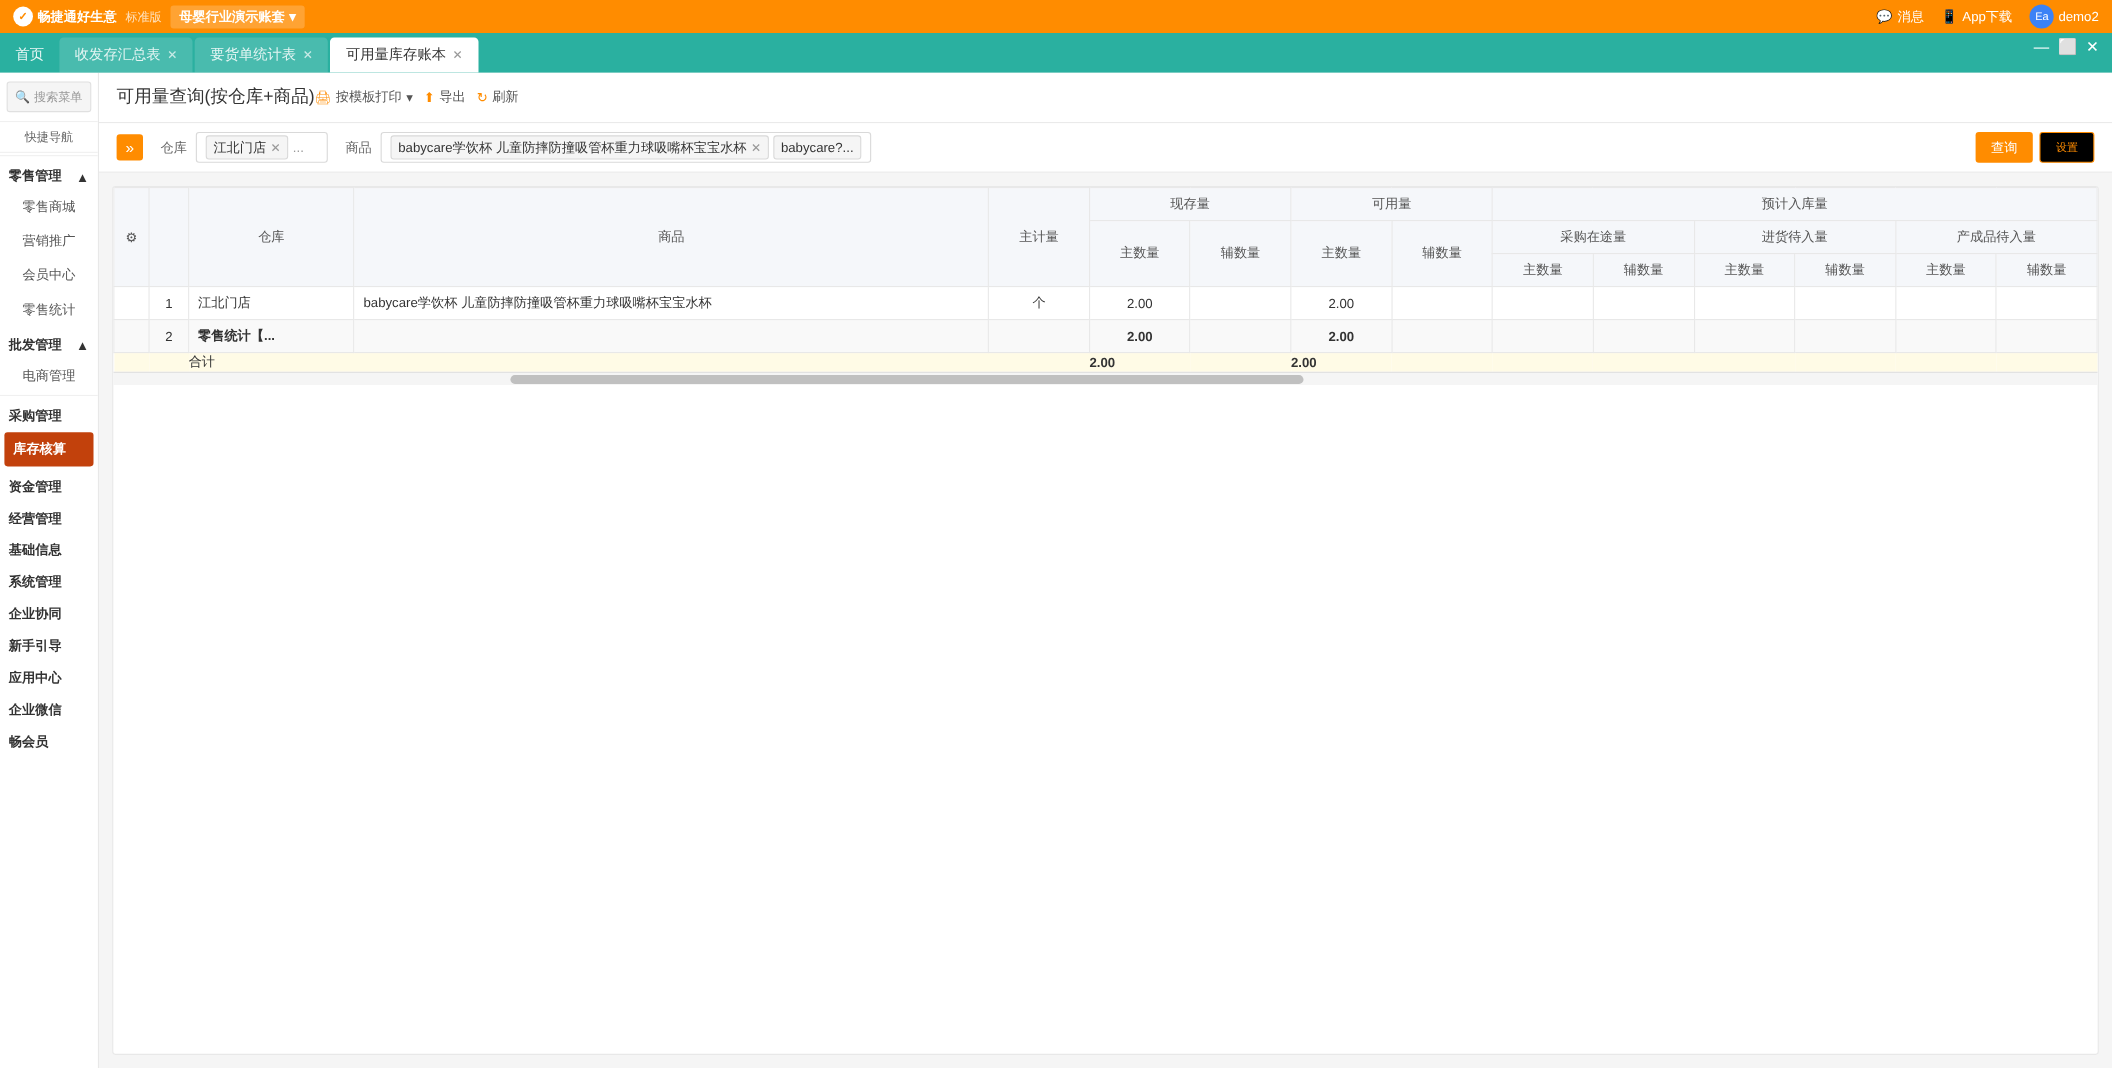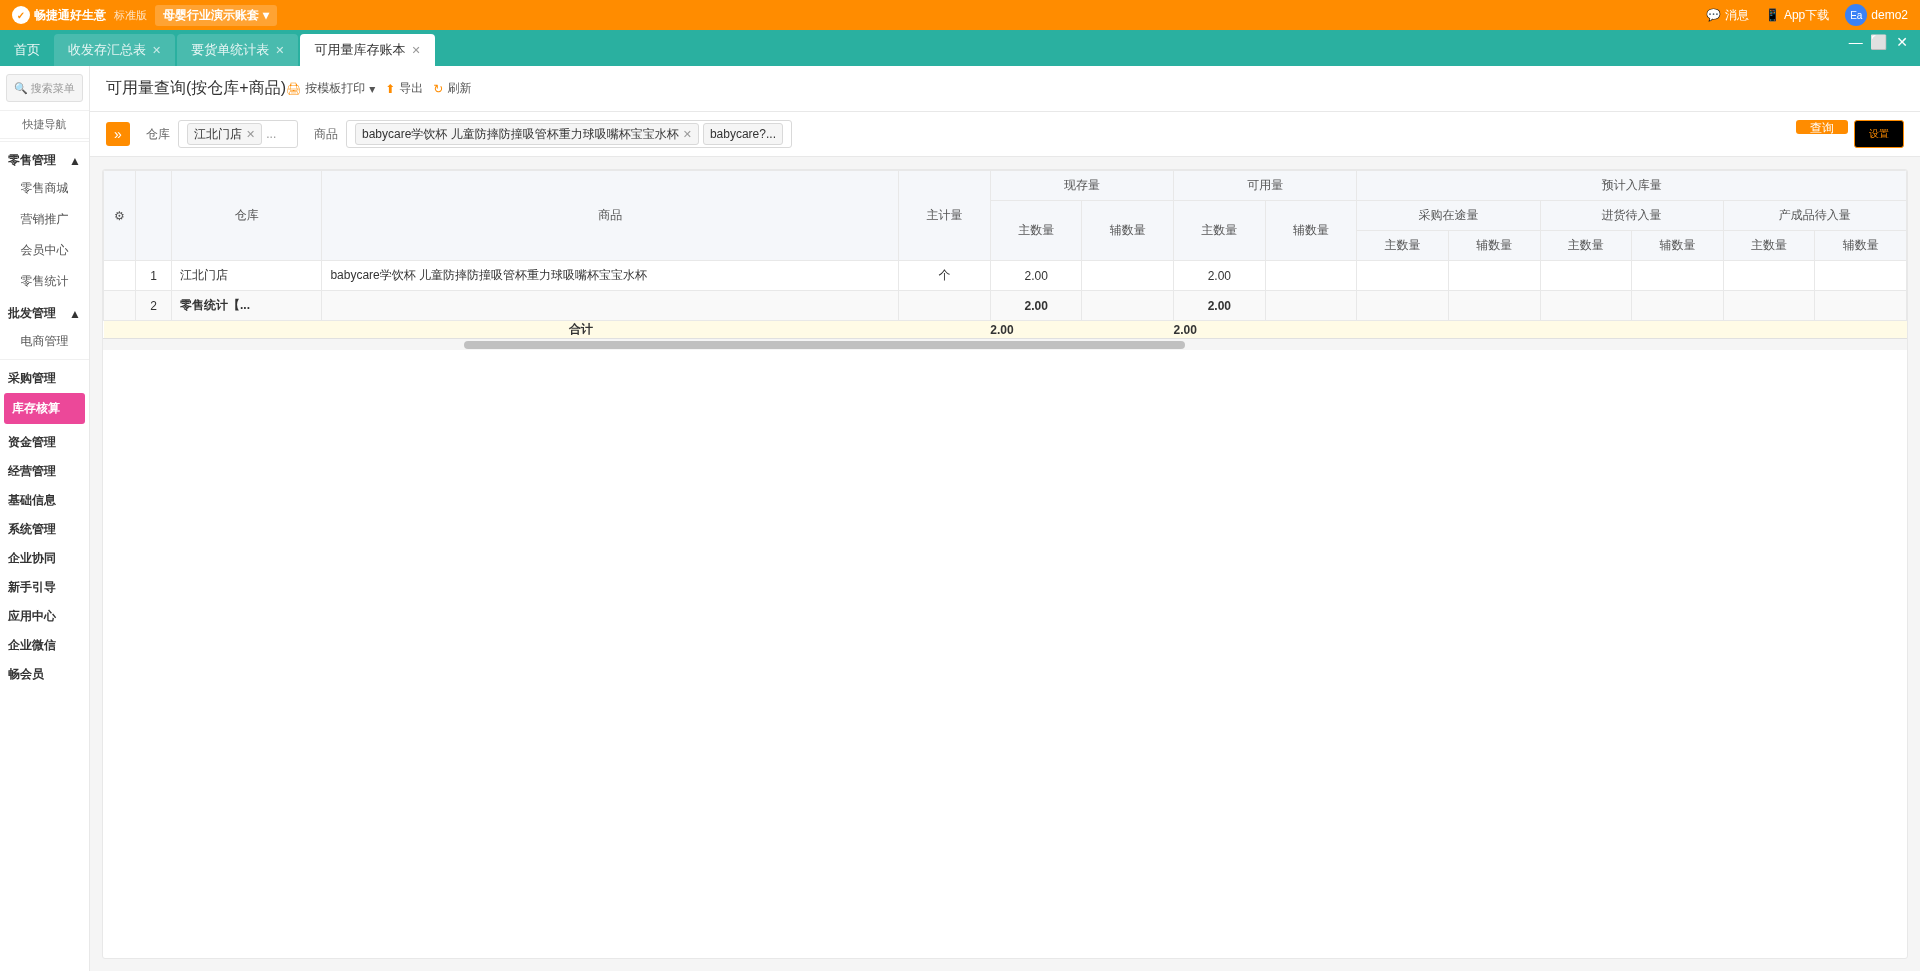--- a/index.html
+++ b/index.html
@@ -49,21 +49,21 @@
 
     
     .filter-bar { background: white; border-bottom: 1px solid #e8e8e8; padding: 8px 16px; display: flex; align-items: center; gap: 16px; }
     .filter-toggle { width: 24px; height: 24px; background: #ff8c00; border-radius: 3px; display: flex; align-items: center; justify-content: center; color: white; font-size: 14px; cursor: pointer; }
     .filter-group { display: flex; align-items: center; gap: 8px; }
     .filter-label { font-size: 12px; color: #666; }
     .filter-input { min-width: 120px; height: 28px; border: 1px solid #d9d9d9; border-radius: 3px; padding: 0 8px; font-size: 12px; display: flex; align-items: center; gap: 4px; background: white; }
     .filter-tag { display: inline-flex; align-items: center; gap: 4px; background: #f5f5f5; border: 1px solid #d9d9d9; border-radius: 3px; padding: 0 6px; height: 22px; font-size: 12px; }
     .filter-tag .tag-close { color: #999; cursor: pointer; font-size: 11px; }
     .filter-actions { display: flex; gap: 6px; margin-left: auto; }
-    .btn-query { background: #ff8c00; color: white; border: none; border-radius: 3px; padding: 0 14px; height: 14px; font-size: 12px; cursor: pointer; }
+    .btn-query { background: #ff8c00; color: white; border: none; border-radius: 3px; padding: 0 14px; height: 28px; font-size: 12px; cursor: pointer; }
     .btn-setting { background: #000000; color: #ff8c00; border: 1px solid #ff8c00; border-radius: 3px; padding: 0 14px; height: 28px; font-size: 10px; cursor: pointer; }
 
     
     .table-container { flex: 1; overflow: auto; background: white; margin: 12px; border: 1px solid #e8e8e8; border-radius: 3px; }
     table { width: 100%; border-collapse: collapse; font-size: 12px; }
     thead tr th { background: #f5f7fa; border: 1px solid #e8e8e8; padding: 6px 8px; text-align: center; font-weight: 500; color: #555; white-space: nowrap; }
     tbody tr td { border: 1px solid #e8e8e8; padding: 6px 8px; text-align: center; color: #333; }
     .settings-col { width: 32px; }
     .num-col { width: 36px; }
     .total-row td { background: #fffbe6; font-weight: bold; }
@@ -162,21 +162,21 @@
       <span>▲</span>
     </div>
     <div class="sidebar-item">
       <span>电商管理</span>
     </div>
 
     <div class="sidebar-divider"></div>
     <div class="sidebar-section-header">
       <span>采购管理</span>
     </div>
-    <div class="sidebar-section-header active sidebar-item" style="background:#ec4899;color:white;border-radius:3px;margin:2px 4px;">
+    <div class="sidebar-section-header active sidebar-item" style="background:#c2410c;color:white;border-radius:3px;margin:2px 4px;">
       <span>库存核算</span>
     </div>
     <div class="sidebar-section-header">
       <span>资金管理</span>
     </div>
     <div class="sidebar-section-header">
       <span>经营管理</span>
     </div>
     <div class="sidebar-section-header">
       <span>基础信息</span>
@@ -344,21 +344,21 @@
             <td></td>
             <td></td>
             <td></td>
             <td></td>
           </tr>
         </tbody>
         <tfoot>
           <tr class="total-row">
             <td></td>
             <td></td>
-            <td colspan="3" style="text-align:center;font-weight:bold;">合计</td>
+            <td colspan="3" style="text-align:left;font-weight:normal;">合计</td>
             <td style="font-weight:bold;">2.00</td>
             <td></td>
             <td style="font-weight:bold;">2.00</td>
             <td></td>
             <td></td>
             <td></td>
             <td></td>
             <td></td>
             <td></td>
             <td></td>

